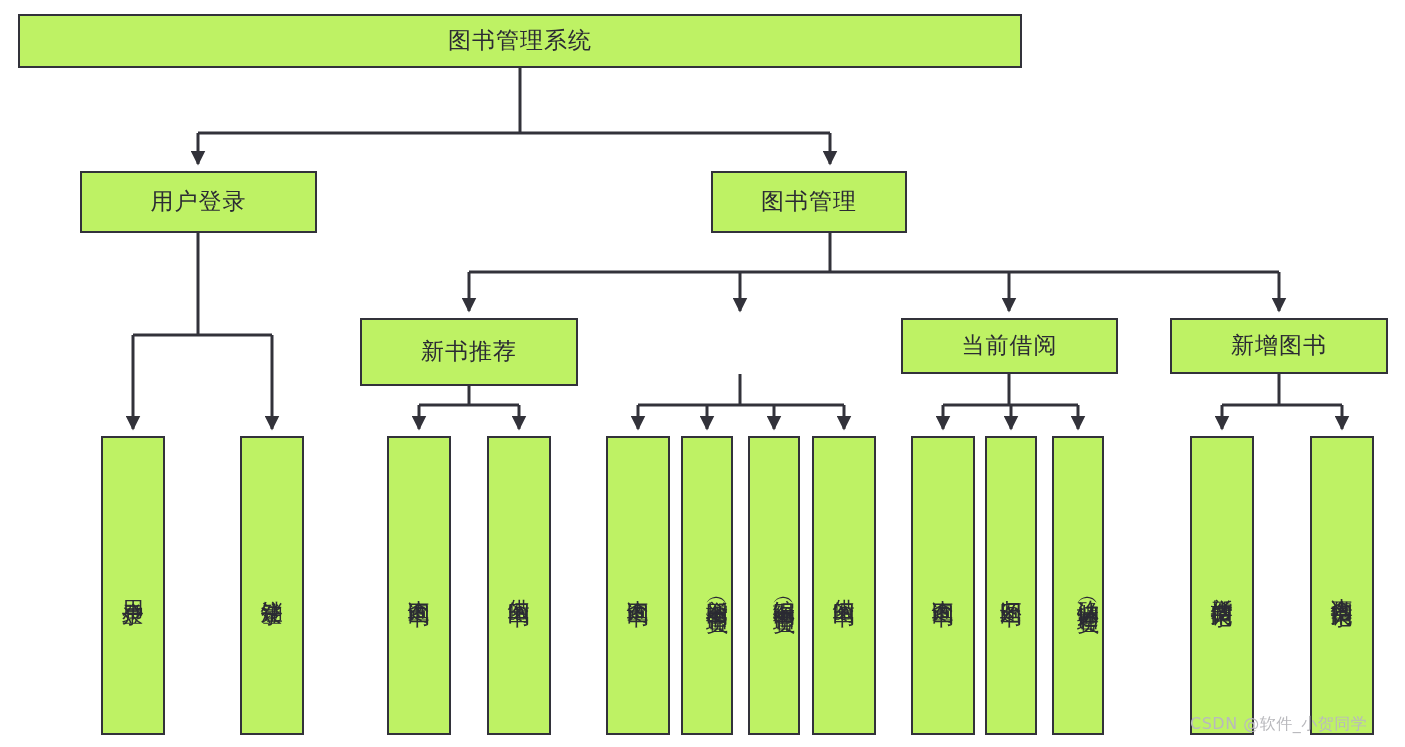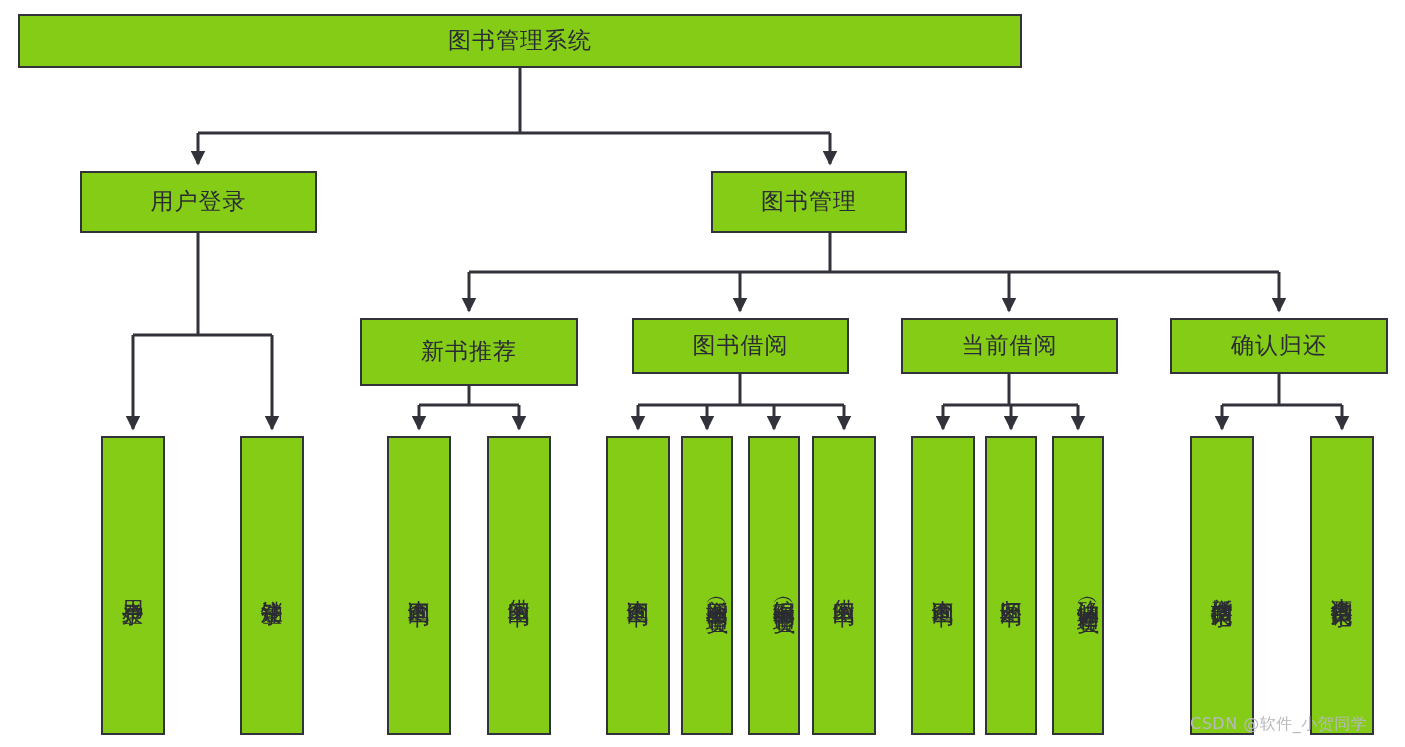--- a/index.html
+++ b/index.html
@@ -21,21 +21,21 @@
     position: absolute;
     left: 0;
     top: 0;
     width: 1405px;
     height: 747px;
   }
   .node {
     position: absolute;
     box-sizing: border-box;
     border: 2px solid #32323a;
-    background: #84cc16;
+    background: #bef264;
     display: flex;
     align-items: center;
     justify-content: center;
     color: #2b2b33;
     overflow: hidden;
   }
   .node-h {
     font-size: 23px;
     letter-spacing: 1px;
     line-height: 1.2;
@@ -126,28 +126,25 @@
   <div class="node node-h" style="left:80px; top:171px; width:237px; height:62px;">
     <span>用户登录</span>
   </div>
   <div class="node node-h" style="left:711px; top:171px; width:196px; height:62px;">
     <span>图书管理</span>
   </div>
 
   <div class="node node-h" style="left:360px; top:318px; width:218px; height:68px;">
     <span>新书推荐</span>
   </div>
-  <div class="node node-h" style="left:632px; top:318px; width:217px; height:56px;">
-    <span>图书借阅</span>
-  </div>
   <div class="node node-h" style="left:901px; top:318px; width:217px; height:56px;text-align:center;">
     <span>当前借阅</span>
   </div>
   <div class="node node-h" style="left:1170px; top:318px; width:218px; height:56px;">
-    <span>确认归还</span>
+    <span>新增图书</span>
   </div>
 
   <div class="node node-v center-v" style="left:101px; top:436px; width:64px; height:299px;">
     <span>用户登录</span>
   </div>
   <div class="node node-v center-v" style="left:240px; top:436px; width:64px; height:299px;">
     <span>注销登录</span>
   </div>
 
   <div class="node node-v center-v" style="left:387px; top:436px; width:64px; height:299px;">

